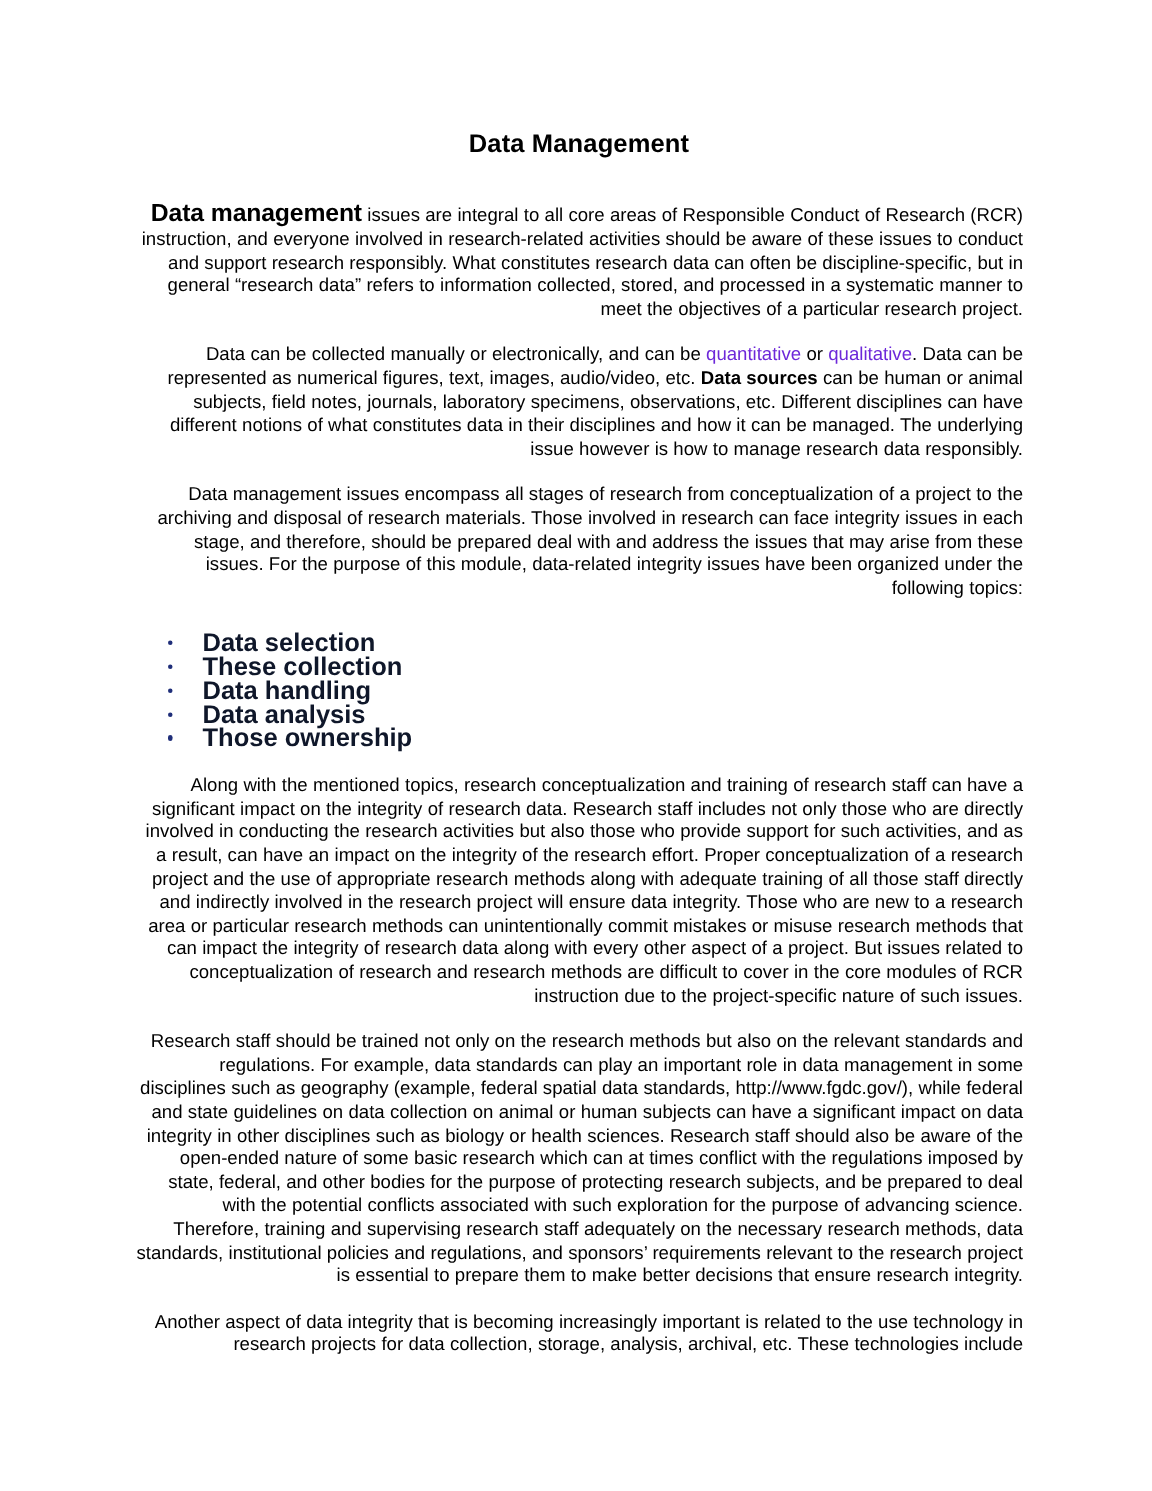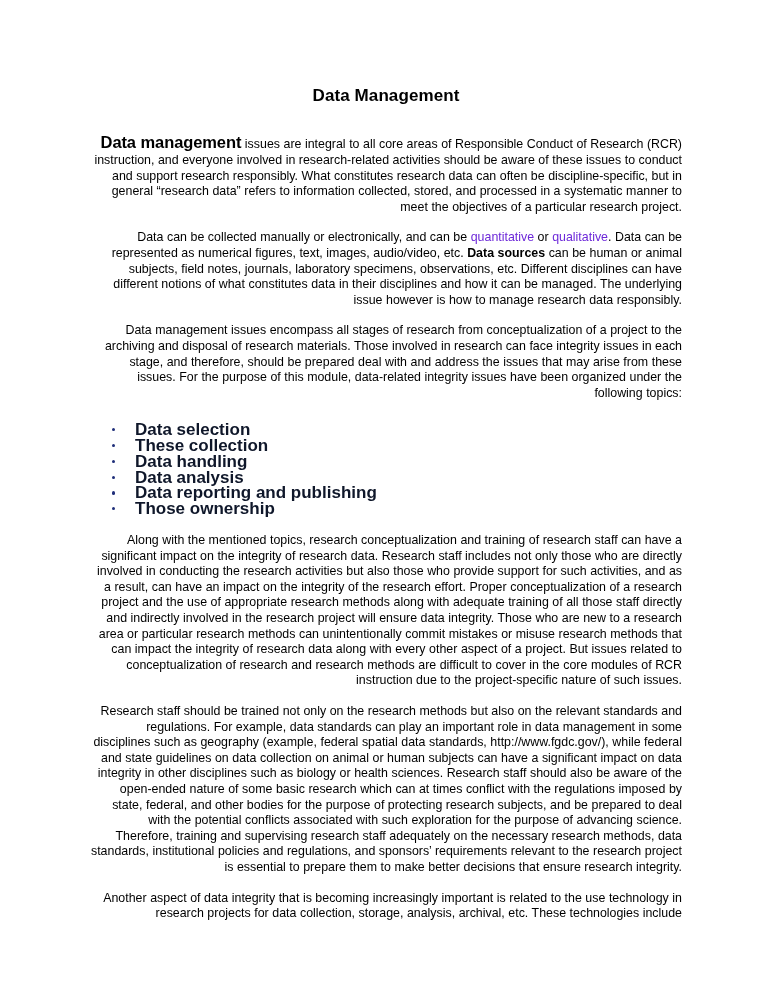--- a/index.html
+++ b/index.html
@@ -128,24 +128,20 @@
       <li>
         <span class="dot"></span>
         <span>Data handling</span>
       </li>
       <li>
         <span class="dot"></span>
         <span>Data analysis</span>
       </li>
       <li>
         <span class="dot"></span>
-        <span>Data reporting and publishing</span>
-      </li>
-      <li>
-        <span class="dot"></span>
         <span>Those ownership</span>
       </li>
     </ul>
 
     <p class="para">Along with the mentioned topics, research conceptualization and training of research staff can have a significant impact on the integrity of research data. Research staff includes not only those who are directly involved in conducting the research activities but also those who provide support for such activities, and as a result, can have an impact on the integrity of the research effort. Proper conceptualization of a research project and the use of appropriate research methods along with adequate training of all those staff directly and indirectly involved in the research project will ensure data integrity. Those who are new to a research area or particular research methods can unintentionally commit mistakes or misuse research methods that can impact the integrity of research data along with every other aspect of a project. But issues related to conceptualization of research and research methods are difficult to cover in the core modules of RCR instruction due to the project-specific nature of such issues.</p>
 
     <p class="para">Research staff should be trained not only on the research methods but also on the relevant standards and regulations. For example, data standards can play an important role in data management in some disciplines such as geography (example, federal spatial data standards, http://www.fgdc.gov/), while federal and state guidelines on data collection on animal or human subjects can have a significant impact on data integrity in other disciplines such as biology or health sciences. Research staff should also be aware of the open-ended nature of some basic research which can at times conflict with the regulations imposed by state, federal, and other bodies for the purpose of protecting research subjects, and be prepared to deal with the potential conflicts associated with such exploration for the purpose of advancing science. Therefore, training and supervising research staff adequately on the necessary research methods, data standards, institutional policies and regulations, and sponsors’ requirements relevant to the research project is essential to prepare them to make better decisions that ensure research integrity.</p>
 
     <p class="para">Another aspect of data integrity that is becoming increasingly important is related to the use technology in research projects for data collection, storage, analysis, archival, etc. These technologies include</p>
 

